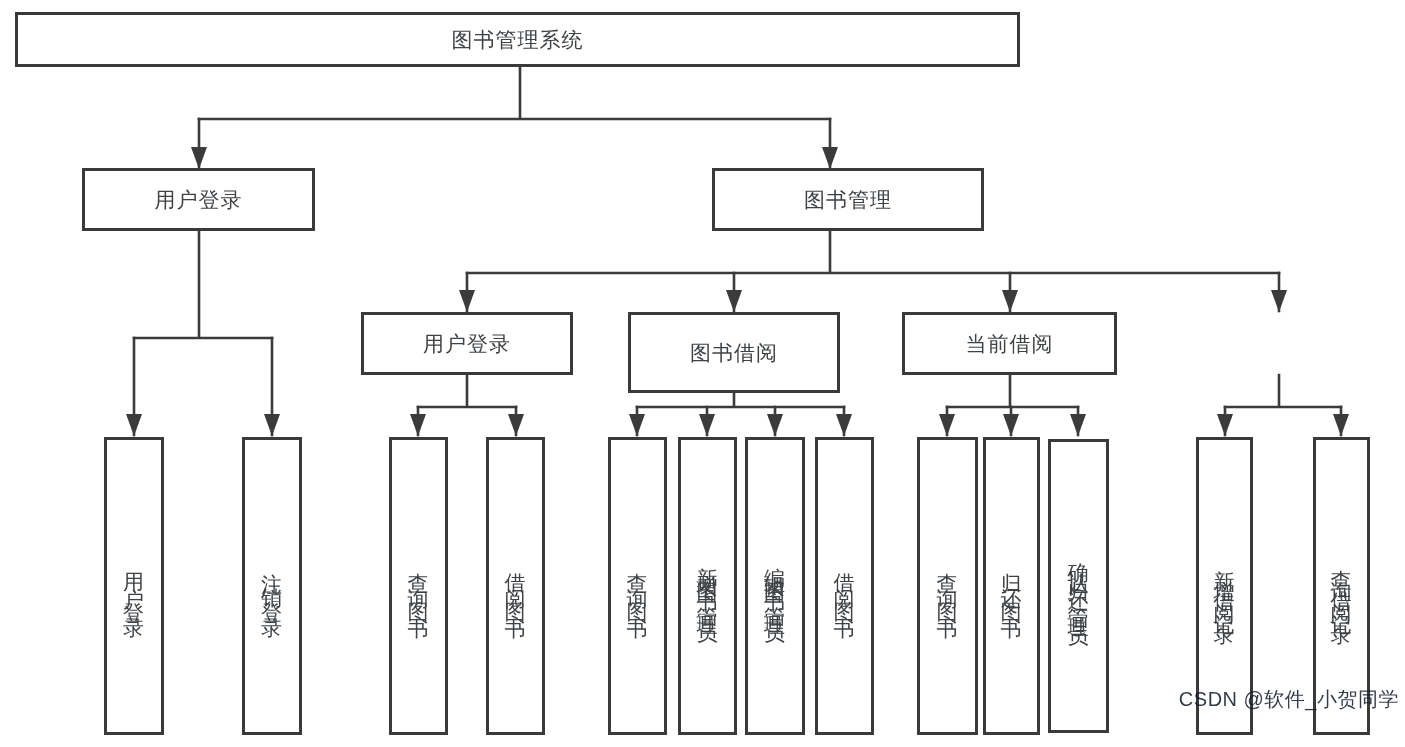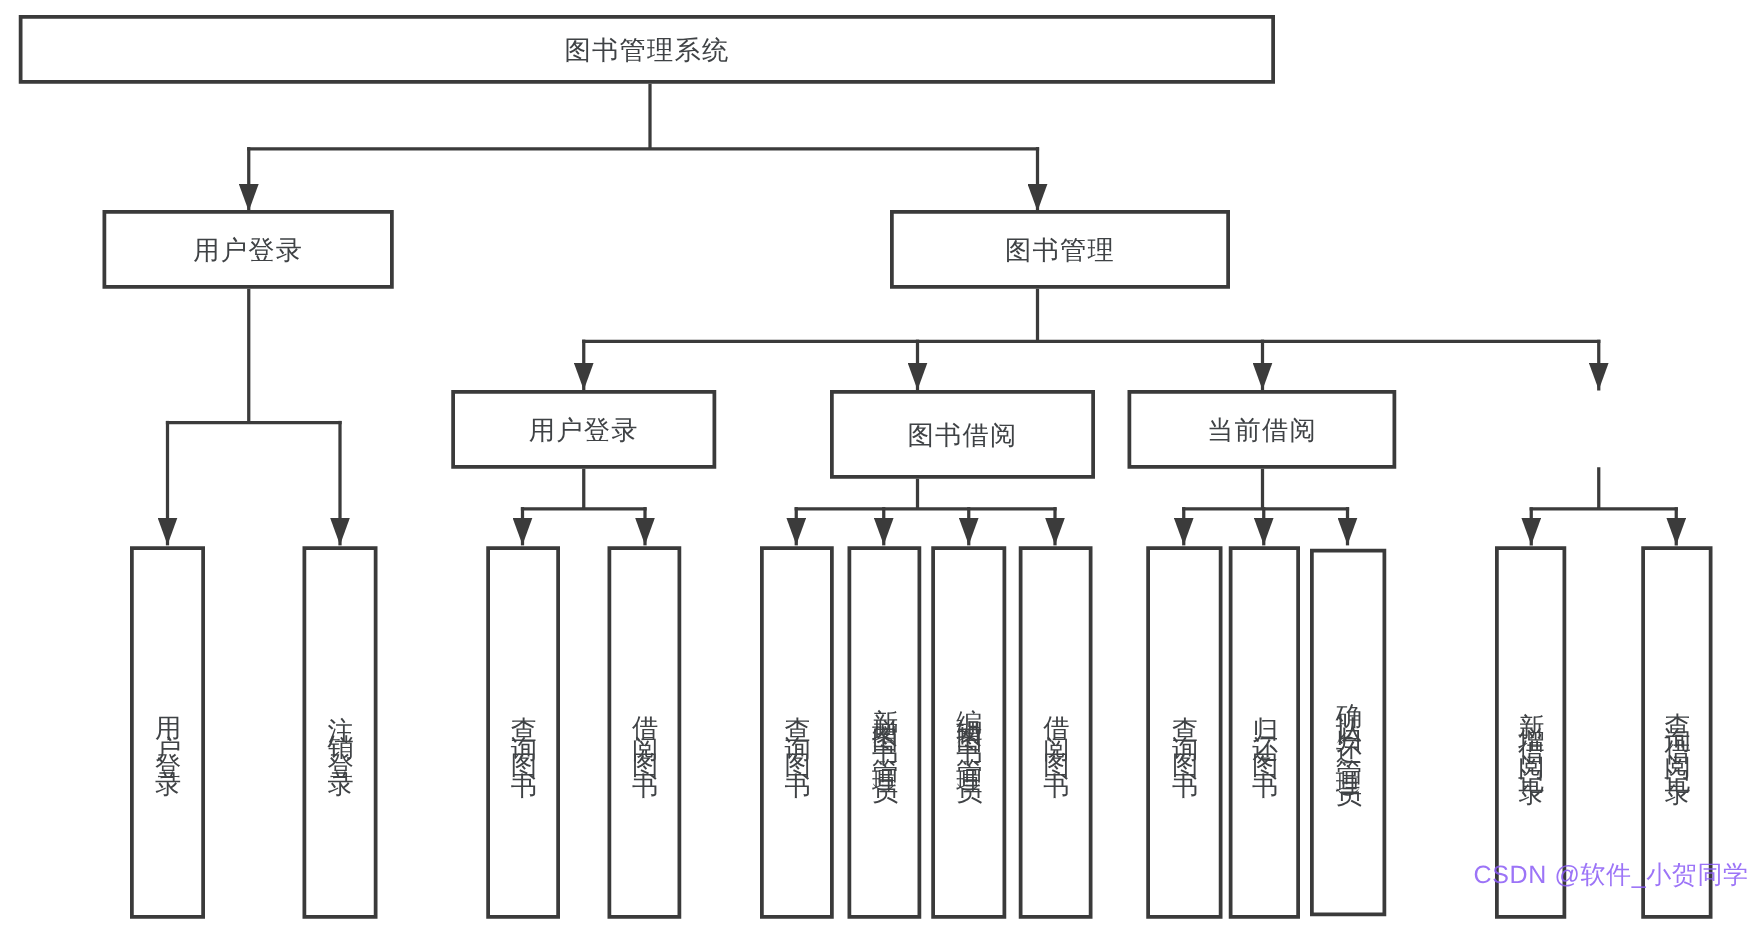--- a/index.html
+++ b/index.html
@@ -40,21 +40,21 @@
     white-space: nowrap;
   }
   .vnode .ls11 { letter-spacing: 11px; }
   .vnode .ls9  { letter-spacing: 9px; }
   .vnode .ls8  { letter-spacing: 8px; }
   .watermark {
     position: absolute;
     right: 6px;
     top: 686px;
     font-size: 20px;
-    color: #8b5cf6;
+    color: #0f172a;
     opacity: 0.85;
     letter-spacing: 0.5px;
     z-index: 6;
     white-space: nowrap;
   }
 </style>
 </head>
 <body>
 
 <div class="canvas">
@@ -121,21 +121,21 @@
   <div class="node" style="left:82px; top:168px; width:233px; height:63px;">
     <span class="lbl">用户登录</span>
   </div>
   <div class="node" style="left:712px; top:168px; width:272px; height:63px;">
     <span class="lbl">图书管理</span>
   </div>
 
   <div class="node" style="left:361px; top:312px; width:212px; height:63px;">
     <span class="lbl">用户登录</span>
   </div>
-  <div class="node" style="left:664px; top:312px; width:212px; height:71px;">
+  <div class="node" style="left:628px; top:312px; width:212px; height:81px;">
     <span class="lbl">图书借阅</span>
   </div>
   <div class="node" style="left:902px; top:312px; width:215px; height:63px;text-align:right;">
     <span class="lbl">当前借阅</span>
   </div>
 
   <div class="node vnode" style="left:104px; top:437px; width:60px; height:298px;">
     <span class="lbl">用户登录</span>
   </div>
   <div class="node vnode" style="left:242px; top:437px; width:60px; height:298px;">

